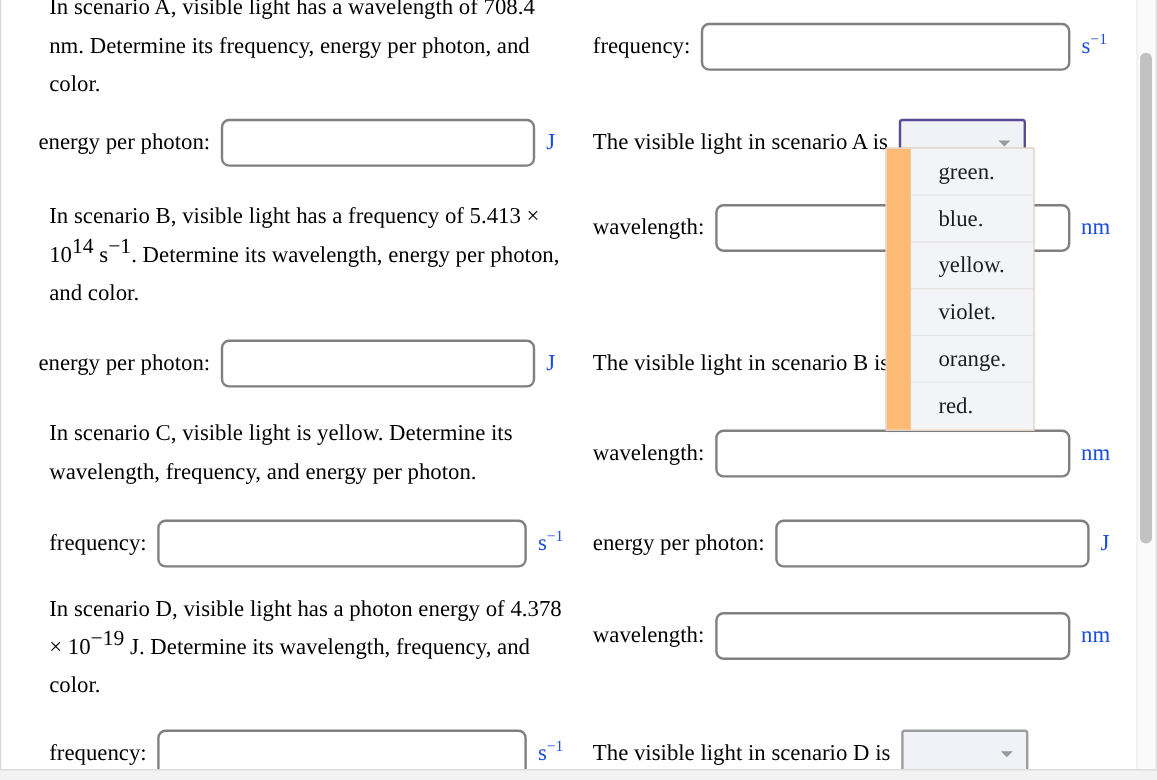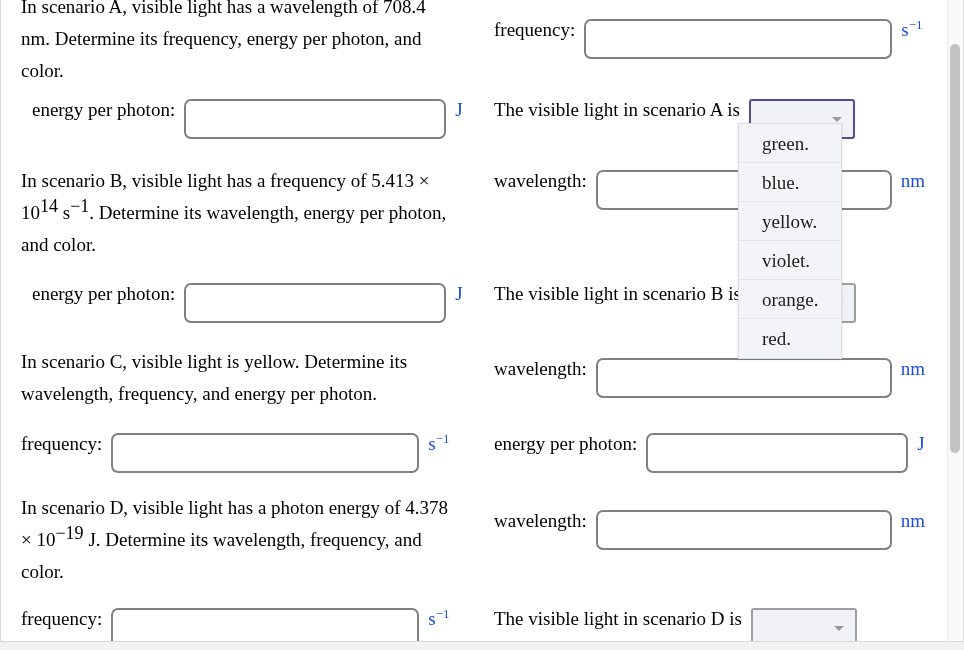--- a/index.html
+++ b/index.html
@@ -39,21 +39,21 @@
     position: absolute;
     left: 0;
     width: 946px;
     display: flex;
     flex-direction: row;
   }
 
   .col-left {
     width: 482px;
     box-sizing: border-box;
-    padding-left: 20px;
+    padding-left: 40px;
     display: flex;
     align-items: center;
   }
   .col-right {
     width: 464px;
     box-sizing: border-box;
     padding-left: 11px;
     display: flex;
     align-items: center;
   }
@@ -61,20 +61,21 @@
   .prompt {
     font-size: 19px;
     line-height: 32px;
     color: #000;
     width: 430px;
   }
 
   .field-line {
     display: flex;
     flex-direction: row;
+    align-items: center;
     white-space: nowrap;
   }
 
   .lbl {
     font-size: 19px;
     color: #000;
     margin-right: 9px;
   }
 
   .txtbox {
@@ -132,26 +133,27 @@
     border-left: 5px solid transparent;
     border-right: 5px solid transparent;
     border-top: 5px solid #9a9a9a;
   }
 
   
   #dropdown {
     position: absolute;
     left: 737px;
     top: 123px;
-    width: 104px;
+    width: 124px;
     background: #fdba74;
     border: 1px solid #dcdde3;
     box-sizing: border-box;
     z-index: 40;
     box-shadow: 0 1px 3px rgba(0,0,0,0.10);
+    padding-left: 20px;
   }
   .opt {
     height: 39px;
     line-height: 39px;
     padding-left: 23px;
     font-size: 19px;
     color: #1c1c1c;
     border-bottom: 1px solid #e3e4ea;
     box-sizing: border-box;
     background: #f3f4f8;

